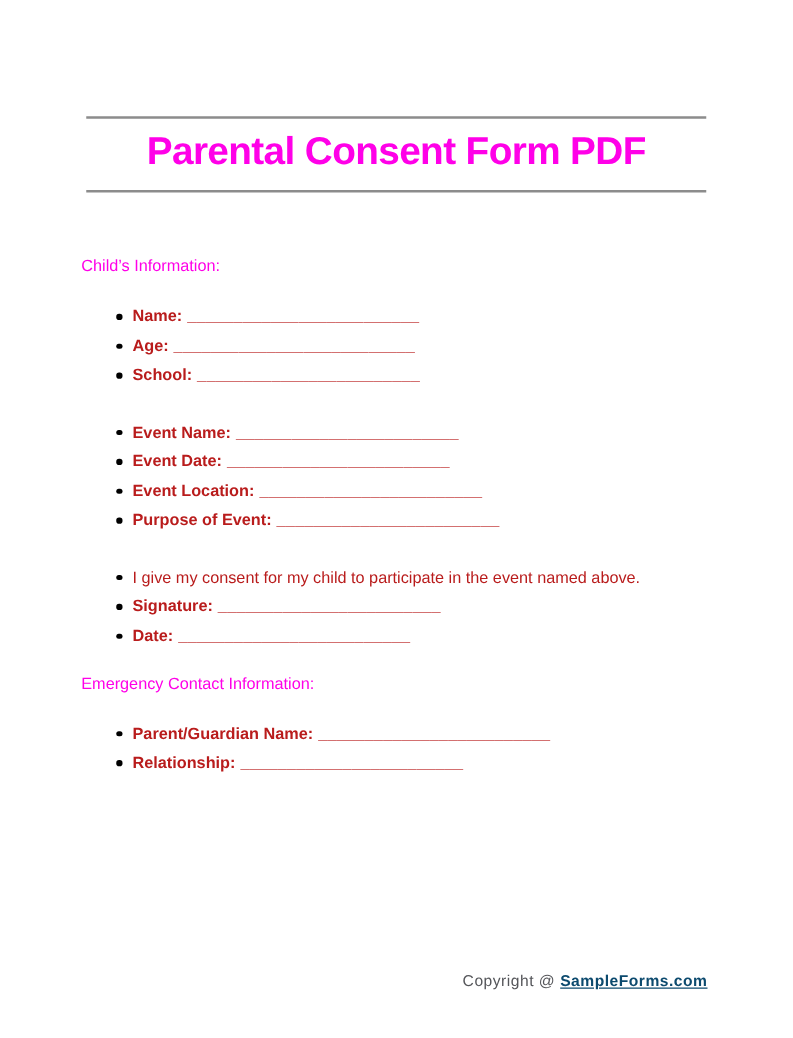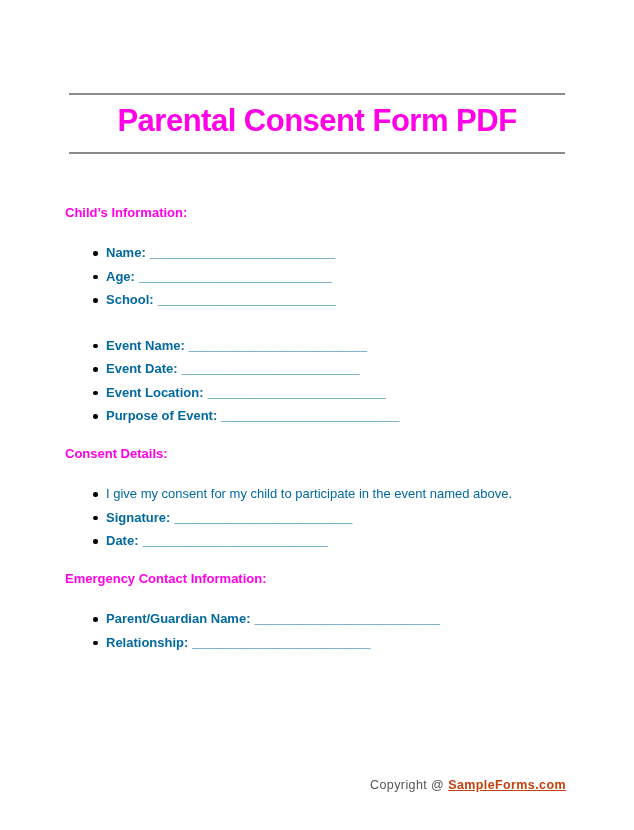--- a/index.html
+++ b/index.html
@@ -37,34 +37,34 @@
   .content {
     position: absolute;
     top: 206px;
     left: 65px;
     right: 40px;
   }
   .form-section { margin-bottom: 19.5px; }
   .section-heading {
     font-size: 13px;
     line-height: 13px;
-    font-weight: bold;
+    font-weight: normal;
     color: #ff00e8;
   }
   .item-list {
     list-style: none;
     margin-top: 22px;
   }
   .list-item {
     position: relative;
     padding-left: 41px;
     height: 23.5px;
     line-height: 23.5px;
     font-size: 13px;
-    color: #0369a1;
+    color: #b91c1c;
     white-space: nowrap;
   }
   .bullet {
     position: absolute;
     left: 28px;
     top: 10px;
     width: 4.5px;
     height: 4.5px;
     border-radius: 50%;
     background: #000000;
@@ -76,21 +76,21 @@
     position: absolute;
     top: 778px;
     right: 68px;
     font-size: 12.5px;
     letter-spacing: 0.4px;
     color: #55565a;
     white-space: nowrap;
   }
   .copyright-text { margin-right: 4px; }
   .brand-link {
-    color: #c2410c;
+    color: #0c4a6e;
     font-weight: bold;
     text-decoration: underline;
     cursor: pointer;
     text-align: right;
   }
 </style>
 </head>
 <body>
 
 <div class="page">
@@ -134,21 +134,20 @@
           <span class="field-label">Event Location:</span><span class="blank-line">________________________</span>
         </li>
         <li class="list-item">
           <span class="bullet"></span>
           <span class="field-label">Purpose of Event:</span><span class="blank-line">________________________</span>
         </li>
       </ul>
     </section>
 
     <section class="form-section">
-      <h2 class="section-heading">Consent Details:</h2>
       <ul class="item-list">
         <li class="list-item plain">
           <span class="bullet"></span>
           <span class="field-label">I give my consent for my child to participate in the event named above.</span><span class="blank-line"></span>
         </li>
         <li class="list-item">
           <span class="bullet"></span>
           <span class="field-label">Signature:</span><span class="blank-line">________________________</span>
         </li>
         <li class="list-item">

